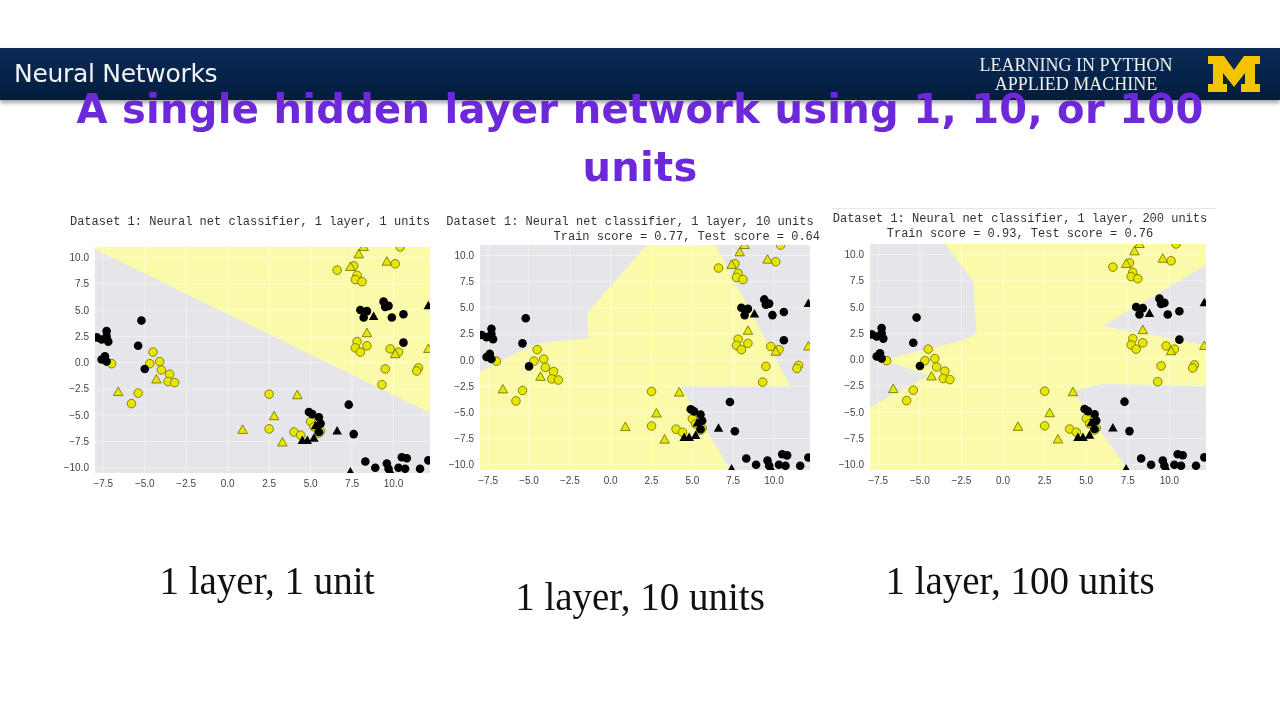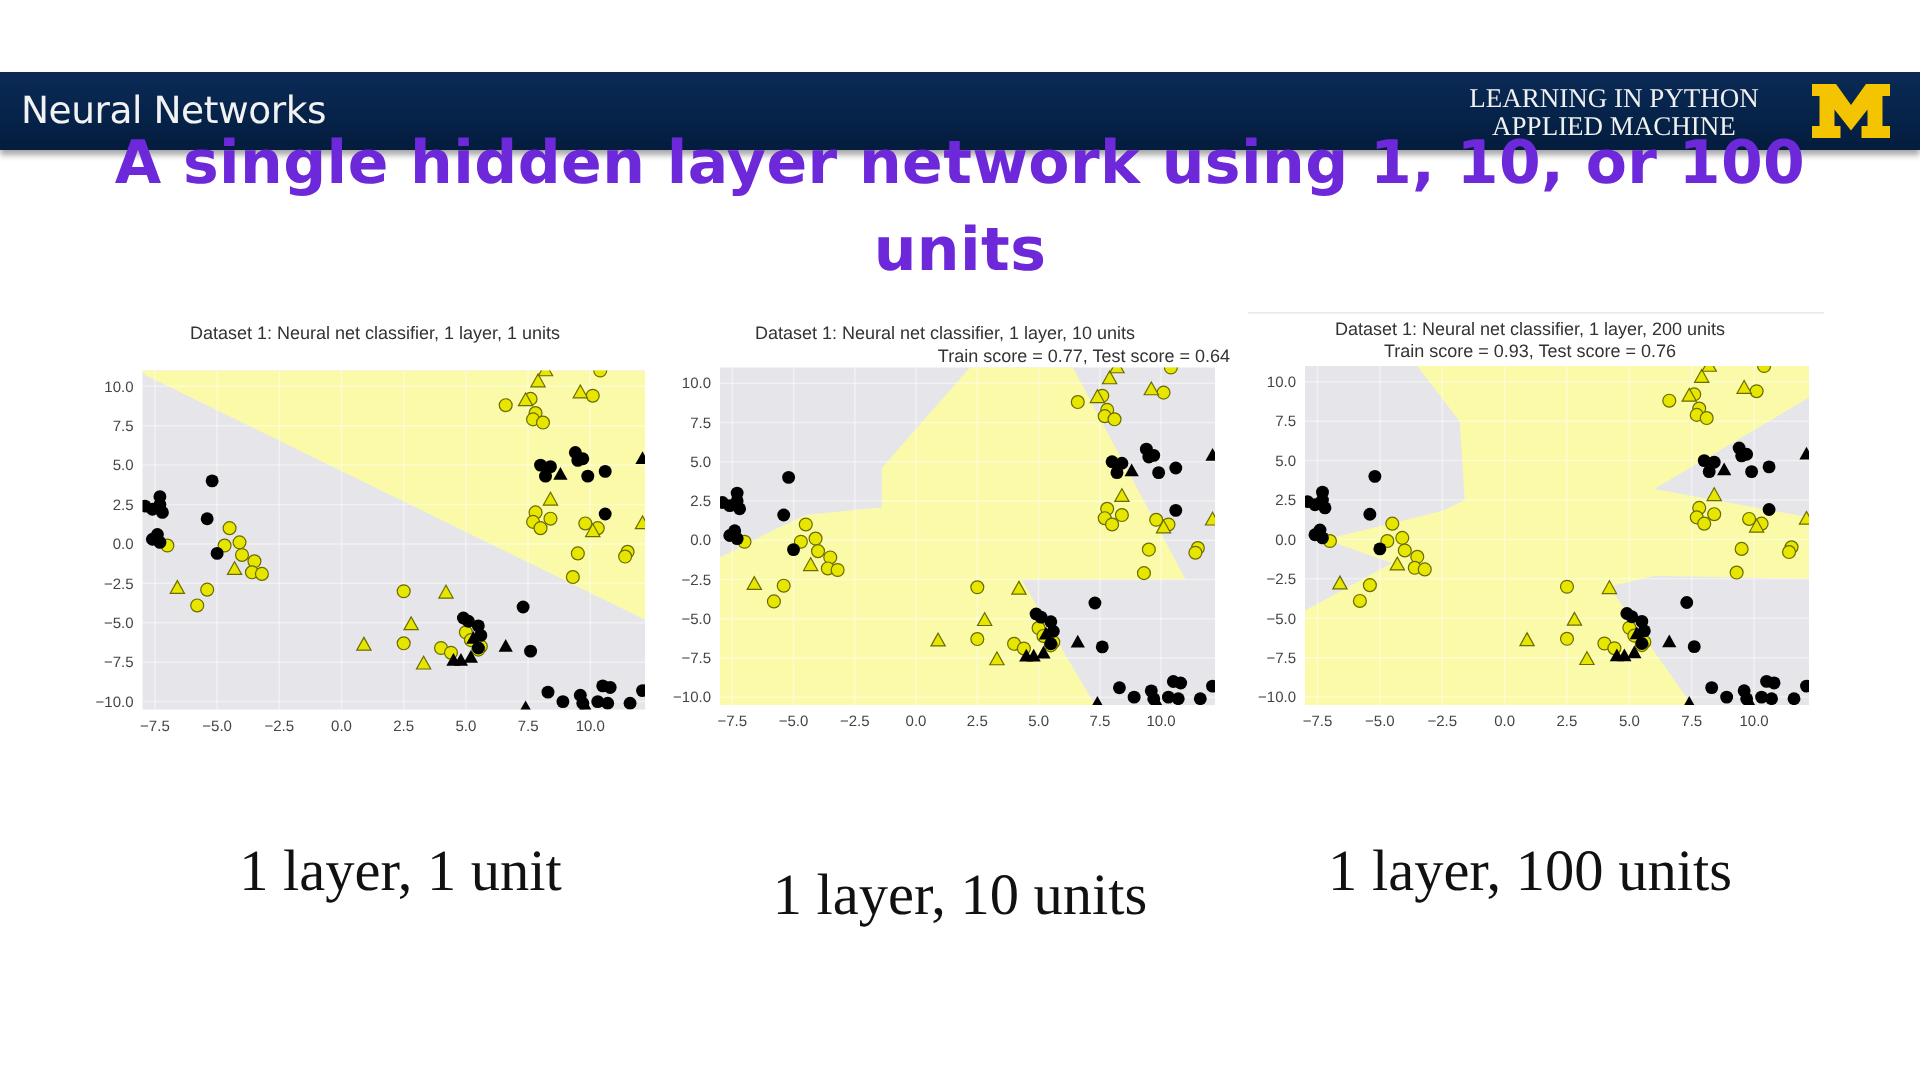--- a/index.html
+++ b/index.html
@@ -7,21 +7,21 @@
   .header { position:absolute; left:0; top:0; width:1280px; height:52px;
     background:linear-gradient(180deg,#0b2a55 0%,#06244b 50%,#041c3d 100%);
     box-shadow:0 3px 4px rgba(0,0,0,0.35);margin-top:48px; }
   .header-title { position:absolute; left:14px; top:11px; color:#f2f2f2; font-size:25px; font-family:"DejaVu Sans", sans-serif; letter-spacing:-0.3px; }
   .brand { position:absolute; left:960px; top:8px; width:232px; text-align:center; color:#f0f0f0;
     font-family:"Liberation Serif", serif; font-size:18px; line-height:19px; }
   .logo { position:absolute; left:1208px; top:8px; width:52px; height:36px; }
   .slide-title { position:absolute; left:60px; top:80px; width:1160px; text-align:center;
     font-family:"DejaVu Sans", sans-serif; font-weight:bold; font-size:40px; line-height:58px; color:#6d28d9; letter-spacing:0.3px; }
   .chart-wrap { position:absolute; }
-  .chart-title { position:absolute; left:0; width:100%; text-align:center; font-size:12px; line-height:14px; color:#333; font-family:Liberation Sans, sans-serif; }
+  .chart-title { position:absolute; left:0; width:100%; text-align:center; font-size:12px; line-height:14px; color:#333; font-family:Liberation Mono, monospace; }
   svg text { font-family:"Liberation Sans", sans-serif; }
   .caption { position:absolute; top:558px; font-family:"Liberation Serif", serif; font-size:39px; color:#111; text-align:center; width:360px; }
   .topline { position:absolute; left:832px; top:208px; width:384px; height:1px; background:#e8e8e8; }
 </style>
 </head>
 <body>
 
 <div class="header">
   <div class="header-title">Neural Networks</div>
   <div class="brand">

